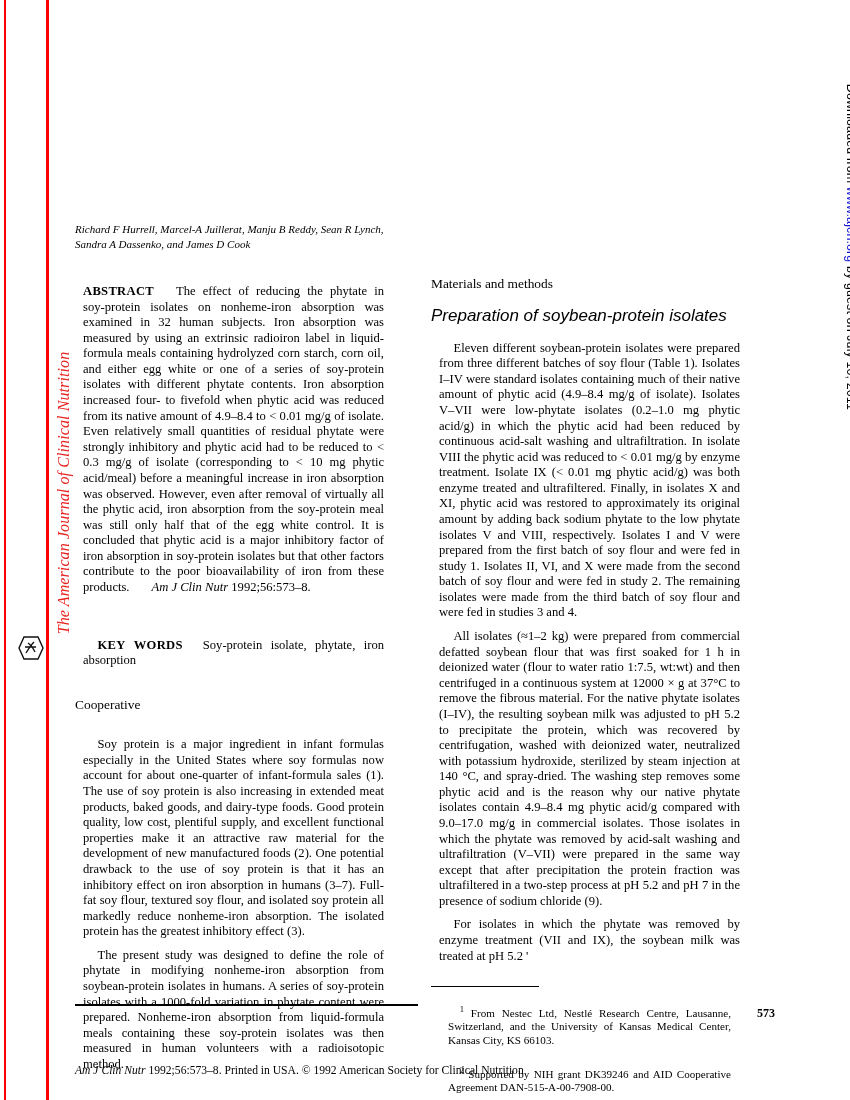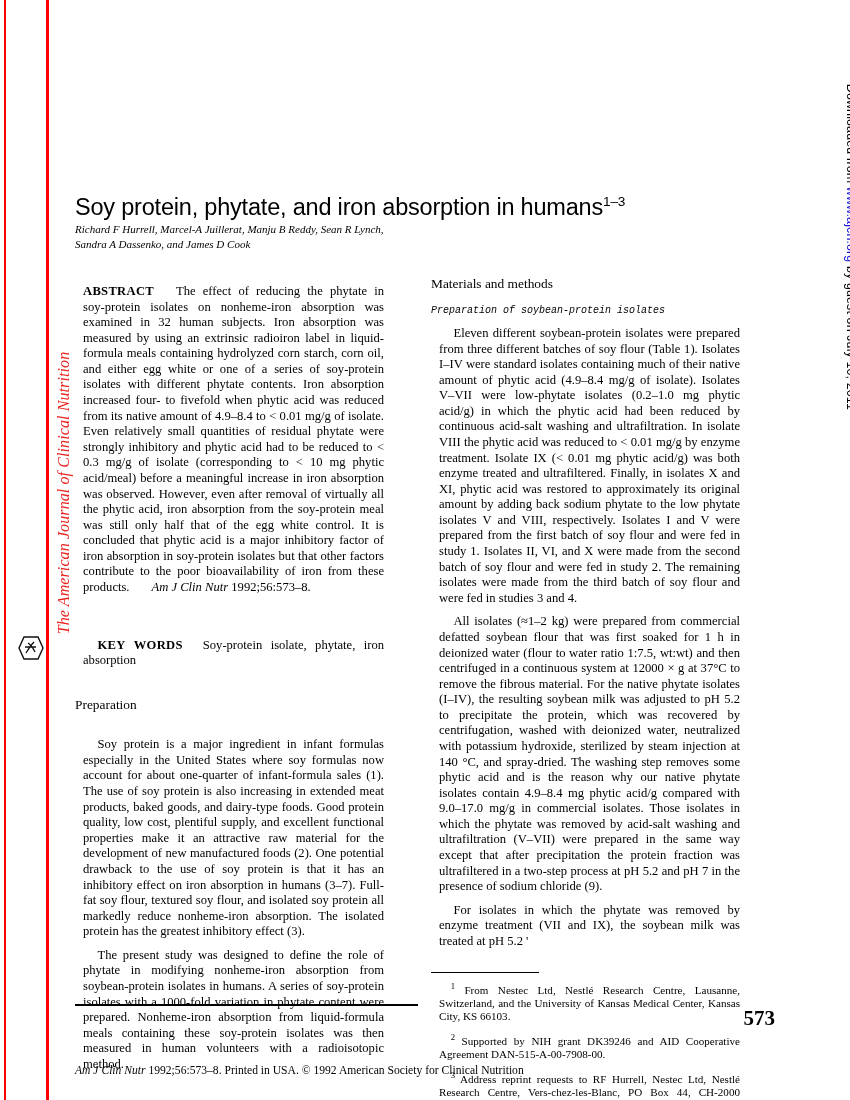--- a/index.html
+++ b/index.html
@@ -123,25 +123,25 @@
   }
   .col p.noindent { text-indent: 0; }
 
   h2.section {
     margin: 0 0 3px 0;
     font-size: 13.4px;
     font-weight: normal;
     font-family: "Liberation Serif", serif;
   }
   h3.subsection {
-    margin: 0 0 9px 0;
-    font-size: 10px;
+    margin: 0 0 15px 0;
+    font-size: 17px;
     font-weight: normal;
     font-style: italic;
-    font-family: Liberation Mono, monospace;
+    font-family: Liberation Sans, sans-serif;
   }
 
   .lead-label {
     font-weight: bold;
     letter-spacing: 0.3px;
   }
   .gap-label { display: inline-block; width: 22px; }
   .gap-label-kw { display: inline-block; width: 20px; }
 
   .cite-italic { font-style: italic; }
@@ -158,21 +158,21 @@
     height: 1px;
     background: #000;
     margin: 22px 0 7px 0;
   }
   .footnotes {
     font-size: 11.1px;
     line-height: 1.225;
     text-align: justify;
   }
   .footnotes p {
-    margin: 8px;
+    margin: 17px;
     text-indent: 1.05em;
   }
   .footnotes sup { font-size: 0.78em; vertical-align: super; }
 
   
   .footer-rule {
     position: absolute;
     left: 0;
     top: 1004px;
     width: 343px;
@@ -184,21 +184,21 @@
     left: 0;
     top: 1064px;
     width: 700px;
     font-size: 11.6px;
   }
   .footer-line .jref { font-style: italic; }
   .page-number {
     position: absolute;
     right: 0;
     top: 1006px;
-    font-size: 21px;
+    font-size: 12px;
     font-weight: bold;
     font-family: "Liberation Serif", serif;
   }
 </style>
 </head>
 <body>
 
 <div class="scan-edge-left"></div>
 <div class="scan-rule-inner"></div>
 
@@ -208,38 +208,37 @@
   <svg width="26" height="24" viewBox="0 0 26 24">
     <polygon points="6,1 20,1 25,12 20,23 6,23 1,12" fill="none" stroke="#111111" stroke-width="1.4"></polygon>
     <path d="M8 17 C11 12, 13 9, 16 6 M10 7 C13 9, 15 12, 17 16 M7 11 L18 11" stroke="#111111" stroke-width="1.3" fill="none"></path>
   </svg>
 </div>
 
 <div class="downloaded-note"><span>Downloaded from </span><span class="link">www.ajcn.org</span><span> by guest on July 10, 2011</span></div>
 
 <div class="page">
 
-  <h1 class="title"><span>Soy protein, phytate, and iron absorption in humans</span><sup>1–3</sup></h1>
 
   <div class="authors">
     <div>Richard F Hurrell, Marcel-A Juillerat, Manju B Reddy, Sean R Lynch,</div>
     <div>Sandra A Dassenko, and James D Cook</div>
   </div>
 
   <div class="col col-left">
 
     <p class="noindent"><span class="lead-label">ABSTRACT</span><span class="gap-label"></span><span>The effect of reducing the phytate in soy-protein isolates on nonheme-iron absorption was examined in 32 human subjects. Iron absorption was measured by using an extrinsic radioiron label in liquid-formula meals containing hydrolyzed corn starch, corn oil, and either egg white or one of a series of soy-protein isolates with different phytate contents. Iron absorption increased four- to fivefold when phytic acid was reduced from its native amount of 4.9–8.4 to &lt; 0.01 mg/g of isolate. Even relatively small quantities of residual phytate were strongly inhibitory and phytic acid had to be reduced to &lt; 0.3 mg/g of isolate (corresponding to &lt; 10 mg phytic acid/meal) before a meaningful increase in iron absorption was observed. However, even after removal of virtually all the phytic acid, iron absorption from the soy-protein meal was still only half that of the egg white control. It is concluded that phytic acid is a major inhibitory factor of iron absorption in soy-protein isolates but that other factors contribute to the poor bioavailability of iron from these products.</span><span class="gap-label"></span><span class="cite-italic">Am J Clin Nutr</span><span> 1992;56:573–8.</span></p>
 
     <div class="spacer-lg"></div>
 
     <p class="keywords"><span class="lead-label">KEY WORDS</span><span class="gap-label-kw"></span><span>Soy-protein isolate, phytate, iron absorption</span></p>
 
     <div class="spacer-md"></div>
 
-    <h2 class="section">Preparation</h2>
+    <h2 class="section">Cooperative</h2>
 
     <div class="spacer-sm"></div>
 
     <p>Soy protein is a major ingredient in infant formulas especially in the United States where soy formulas now account for about one-quarter of infant-formula sales (1). The use of soy protein is also increasing in extended meat products, baked goods, and dairy-type foods. Good protein quality, low cost, plentiful supply, and excellent functional properties make it an attractive raw material for the development of new manufactured foods (2). One potential drawback to the use of soy protein is that it has an inhibitory effect on iron absorption in humans (3–7). Full-fat soy flour, textured soy flour, and isolated soy protein all markedly reduce nonheme-iron absorption. The isolated protein has the greatest inhibitory effect (3).</p>
     <p>The present study was designed to define the role of phytate in modifying nonheme-iron absorption from soybean-protein isolates in humans. A series of soy-protein isolates with a 1000-fold variation in phytate content were prepared. Nonheme-iron absorption from liquid-formula meals containing these soy-protein isolates was then measured in human volunteers with a radioisotopic method.</p>
 
   </div>
 
   <div class="col col-right">
 

